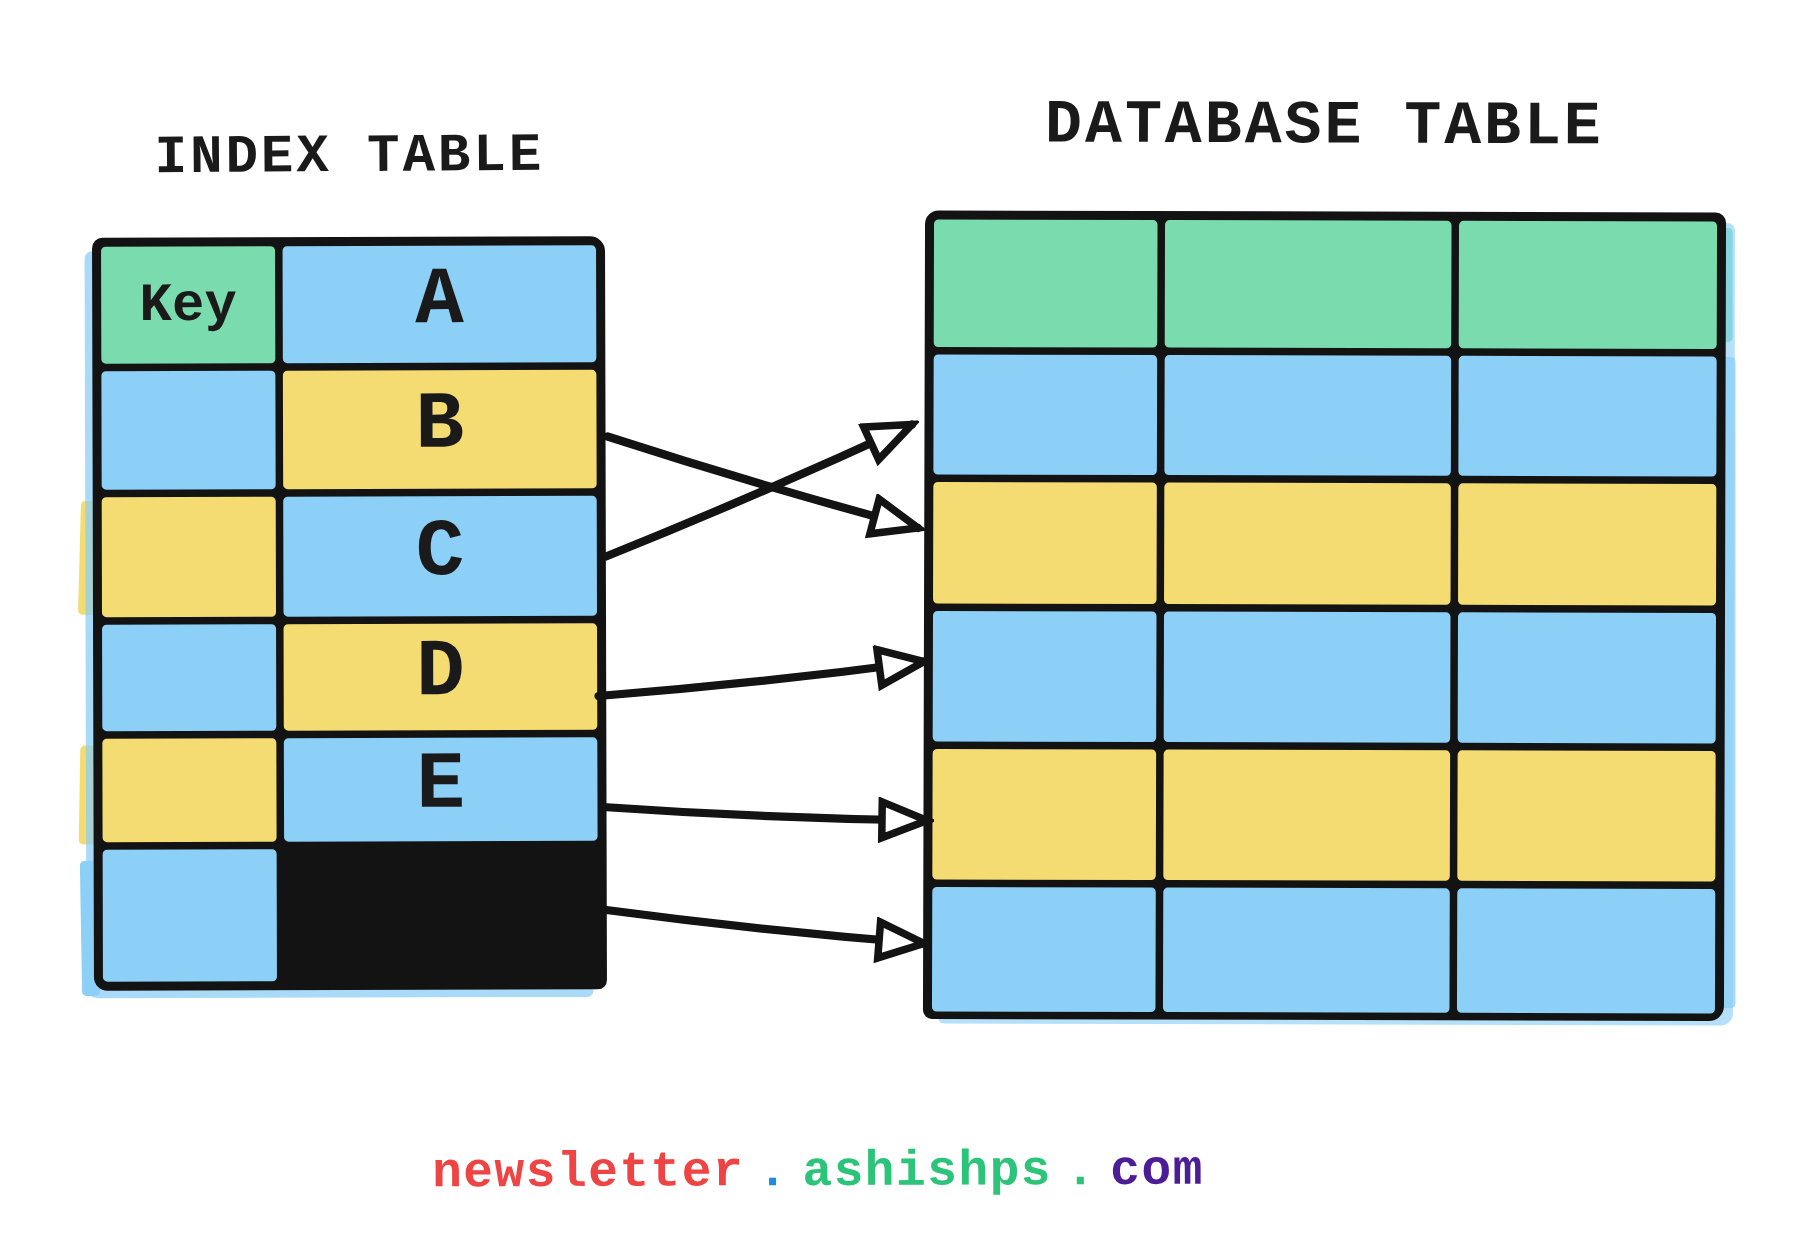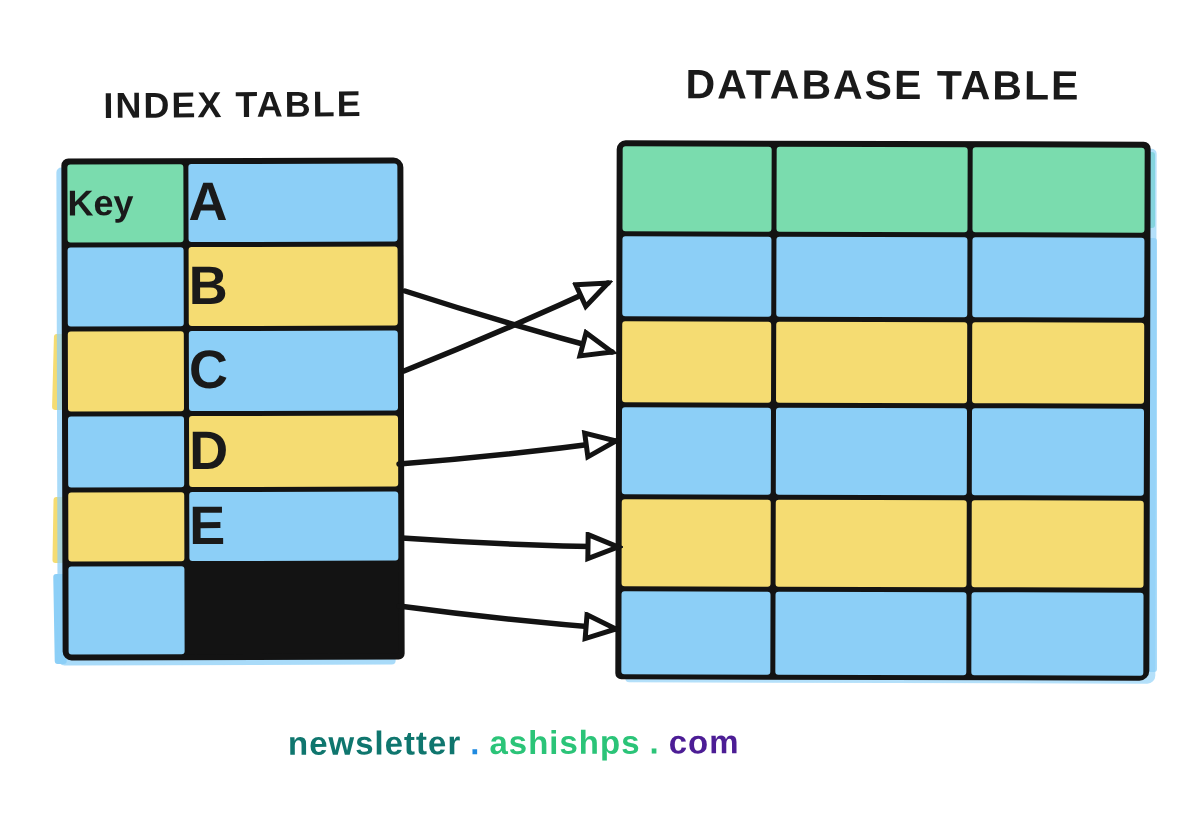--- a/index.html
+++ b/index.html
@@ -1,18 +1,18 @@
 <!DOCTYPE html>
 <html><head>
 <meta charset="utf-8">
 <style>
   html,body{margin:0;padding:0;}
   .canvas{
     position:relative;width:1192px;height:828px;background:#ffffff;overflow:hidden;
-    font-family:Liberation Sans, sans-serif;color:#131313;
+    font-family:Liberation Mono, monospace;color:#131313;
   }
   .title{
     position:absolute;font-weight:700;letter-spacing:2px;color:#1a1a1a;
     white-space:nowrap;
   }
   .title-index{left:62px;top:84px;width:342px;text-align:center;font-size:36px;transform:rotate(-0.4deg);}
   .title-db{left:616px;top:62px;width:534px;text-align:center;font-size:41px;transform:rotate(0.2deg);}
 
   .sketch-table{
     position:absolute;display:grid;background:#131313;border:6px solid #131313;
@@ -27,21 +27,21 @@
     box-shadow:-7px 7px 0 -2px rgba(140,207,247,0.75);
   }
   .db-table{
     left:616px;top:141px;width:534px;height:539px;
     grid-template-columns:149px 191px 1fr;
     grid-template-rows:85px 80px 81px 87px 87px 83px;
     border-radius:9px 7px 10px 6px;
     transform:rotate(0.15deg);
     box-shadow:8px 5px 0 -2px rgba(140,207,247,0.65);
   }
-  .cell{border-radius:3px;display:flex;align-items:center;justify-content:flex-start;}
+  .cell{border-radius:3px;display:flex;align-items:center;justify-content:center;}
   .c-green{background:#7adcae;}
   .c-blue{background:#8ccff7;}
   .c-yellow{background:#f5dc72;}
   .hdr-label{font-size:36px;font-weight:700;color:#1a1a1a;}
   .key-letter{font-size:54px;font-weight:700;color:#1a1a1a;padding-bottom:4px;}
 
   .arrow-layer{position:absolute;left:0;top:0;width:1200px;height:828px;pointer-events:none;}
 
   .bleed{position:absolute;border-radius:3px;}
   .bleed-idx-b{left:53px;top:334px;width:13px;height:76px;background:#f5dc72;transform:rotate(1.5deg);}
@@ -128,15 +128,15 @@
     </defs>
     <g id="arrow-group" stroke="#131313" stroke-width="5.5" fill="none" stroke-linecap="round">
         <path d="M405,291 Q508.5,324.5 612,352" marker-end="url(#hd)"></path>
         <path d="M404,371 Q506,330 608,283" marker-end="url(#hd)"></path>
         <path d="M399,464 Q507.5,455.5 616,441" marker-end="url(#hd)"></path>
         <path d="M402,538 Q510,545.5 618,547" marker-end="url(#hd)"></path>
         <path d="M399,606 Q507.5,620.5 616,629" marker-end="url(#hd)"></path>
       </g>
   </svg>
 
-  <div class="footer"><span class="seg" style="color: #0f766e;">newsletter</span><span class="seg seg-dot" style="color: rgb(31, 138, 224);">.</span><span class="seg" style="color: rgb(43, 196, 120);">ashishps</span><span class="seg seg-dot" style="color: rgb(43, 196, 120);">.</span><span class="seg" style="color: #4c1d95;">com</span></div>
+  <div class="footer"><span class="seg" style="color: #ef4444;">newsletter</span><span class="seg seg-dot" style="color: rgb(31, 138, 224);">.</span><span class="seg" style="color: rgb(43, 196, 120); margin-top: 39px;">ashishps</span><span class="seg seg-dot" style="color: rgb(43, 196, 120);">.</span><span class="seg" style="color: #4c1d95;">com</span></div>
 
 </div>
 
 </body></html>

